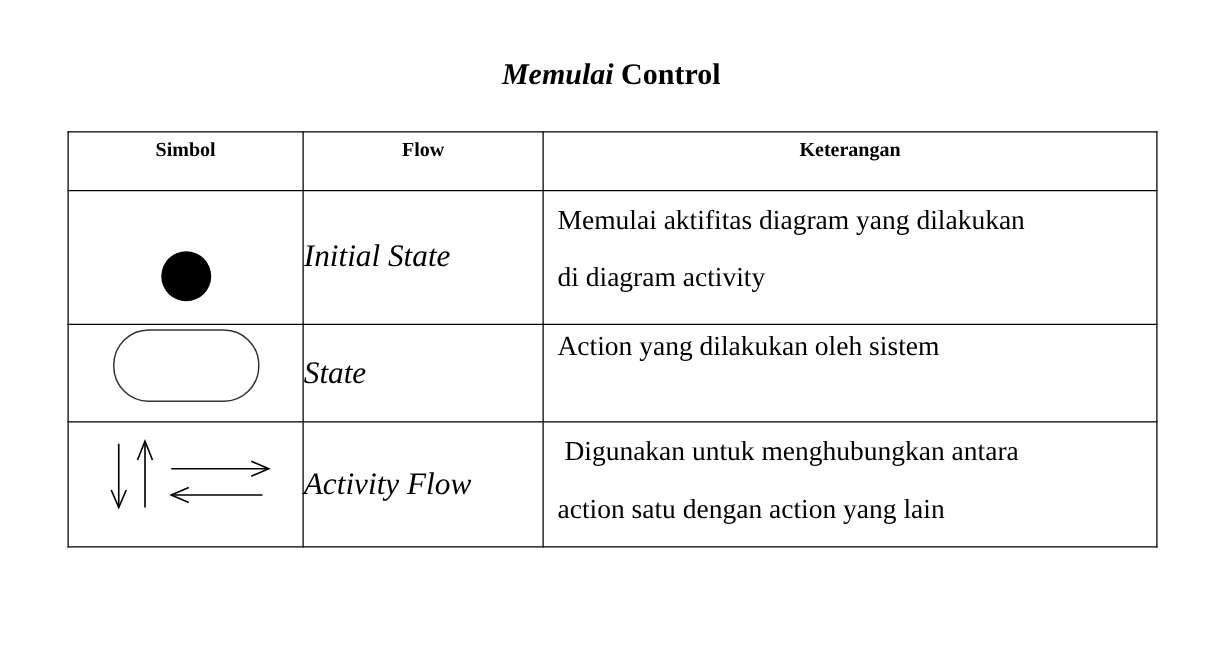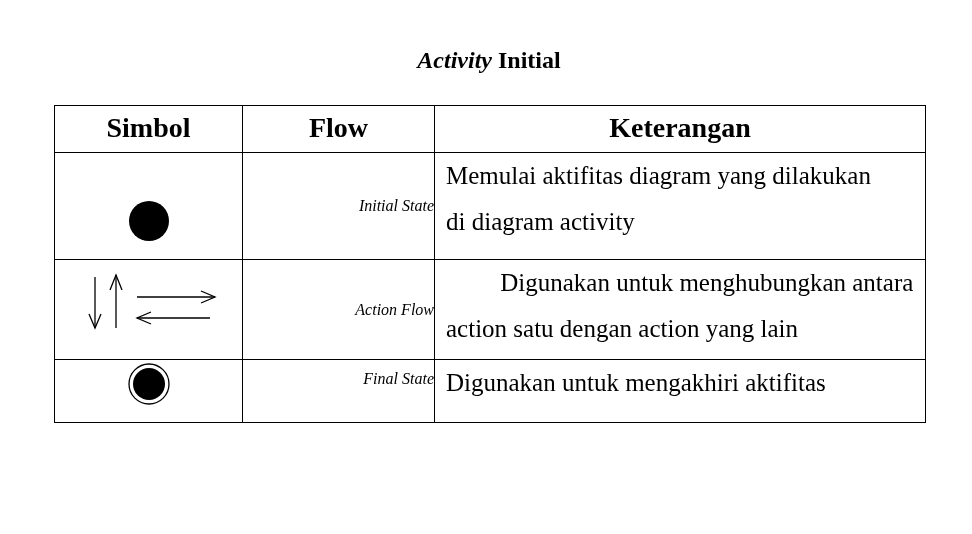--- a/index.html
+++ b/index.html
@@ -36,58 +36,58 @@
       table-layout: fixed;
       width: 871px;
     }
     table.sym td, table.sym th {
       border: 1.5px solid #000;
       padding: 0;
       vertical-align: top;
     }
     table.sym th {
       height: 47px;
-      font-size: 28px;
+      font-size: 16px;
       font-weight: bold;
       text-align: center;
       vertical-align: top;
       padding-top: 6px;
       box-sizing: border-box;
     }
     .c1 { width: 188px; }
     .c2 { width: 192px; }
     .c3 { width: 491px; }
     .sym-cell {
       position: relative;
     }
     .name-cell {
-      text-align: right;
+      text-align: left;
       font-style: italic;
-      font-size: 16px;
+      font-size: 25px;
       vertical-align: middle !important;
     }
     .desc-cell {
-      font-size: 25px;
+      font-size: 22px;
       line-height: 46px;
       padding-left: 11px !important;
     }
     .desc-line {
       display: block;
       white-space: nowrap;
     }
     .r1 { height: 107px; }
     .r2 { height: 78px; }
     .r3 { height: 100px; }
     .r4 { height: 63px; }
     svg { position: absolute; }
   </style>
 </head>
 <body>
 
-<div class="title"><span class="it">Activity</span><span> Initial</span></div>
+<div class="title"><span class="it">Memulai</span><span> Control</span></div>
 
 <table class="sym">
   <colgroup>
     <col class="c1">
       <col class="c2">
       <col class="c3">
   </colgroup>
   <thead>
     <tr>
       <th>Simbol</th>
@@ -101,47 +101,46 @@
         <svg width="188" height="107" style="left:0;top:0;">
           <circle cx="94" cy="68" r="20" fill="#000"></circle>
         </svg>
       </td>
       <td class="name-cell">Initial State</td>
       <td class="desc-cell">
         <span class="desc-line">Memulai aktifitas diagram yang dilakukan</span>
         <span class="desc-line">di diagram activity</span>
       </td>
     </tr>
+    <tr class="r2">
+      <td class="sym-cell">
+        <svg width="188" height="78" style="left:0;top:0;">
+          <rect x="36" y="4" width="116" height="57" rx="28" ry="28" fill="none" stroke="#333" stroke-width="1.2"></rect>
+        </svg>
+      </td>
+      <td class="name-cell">State</td>
+      <td class="desc-cell" style="line-height:34px;">
+        <span class="desc-line">Action yang dilakukan oleh sistem</span>
+      </td>
+    </tr>
     <tr class="r3">
       <td class="sym-cell">
         <svg width="188" height="100" style="left:0;top:0;">
           <g stroke="#000" stroke-width="1.3" fill="none">
             <line x1="40" y1="17" x2="40" y2="68"></line>
             <polyline points="34,54 40,68 46,54"></polyline>
             <line x1="61" y1="15" x2="61" y2="68"></line>
             <polyline points="55,30 61,15 67,30"></polyline>
             <line x1="82" y1="37" x2="160" y2="37"></line>
             <polyline points="146,31 160,37 146,43"></polyline>
             <line x1="82" y1="58" x2="155" y2="58"></line>
             <polyline points="96,52 82,58 96,64"></polyline>
           </g>
         </svg>
       </td>
-      <td class="name-cell">Action Flow</td>
+      <td class="name-cell">Activity Flow</td>
       <td class="desc-cell">
-        <span class="desc-line" style="white-space:pre;margin-left:48px;"> Digunakan untuk menghubungkan antara</span>
+        <span class="desc-line" style="white-space:pre;"> Digunakan untuk menghubungkan antara</span>
         <span class="desc-line">action satu dengan action yang lain</span>
-      </td>
-    </tr>
-    <tr class="r4">
-      <td class="sym-cell">
-        <svg width="188" height="63" style="left:0;top:0;">
-          <circle cx="94" cy="24" r="20" fill="none" stroke="#000" stroke-width="1.3"></circle>
-          <circle cx="94" cy="24" r="16" fill="#000"></circle>
-        </svg>
-      </td>
-      <td class="name-cell" style="vertical-align:top !important;padding-top:10px;">Final State</td>
-      <td class="desc-cell" style="line-height:46px;">
-        <span class="desc-line">Digunakan untuk mengakhiri aktifitas</span>
       </td>
     </tr>
   </tbody>
 </table>
 
 </body></html>

